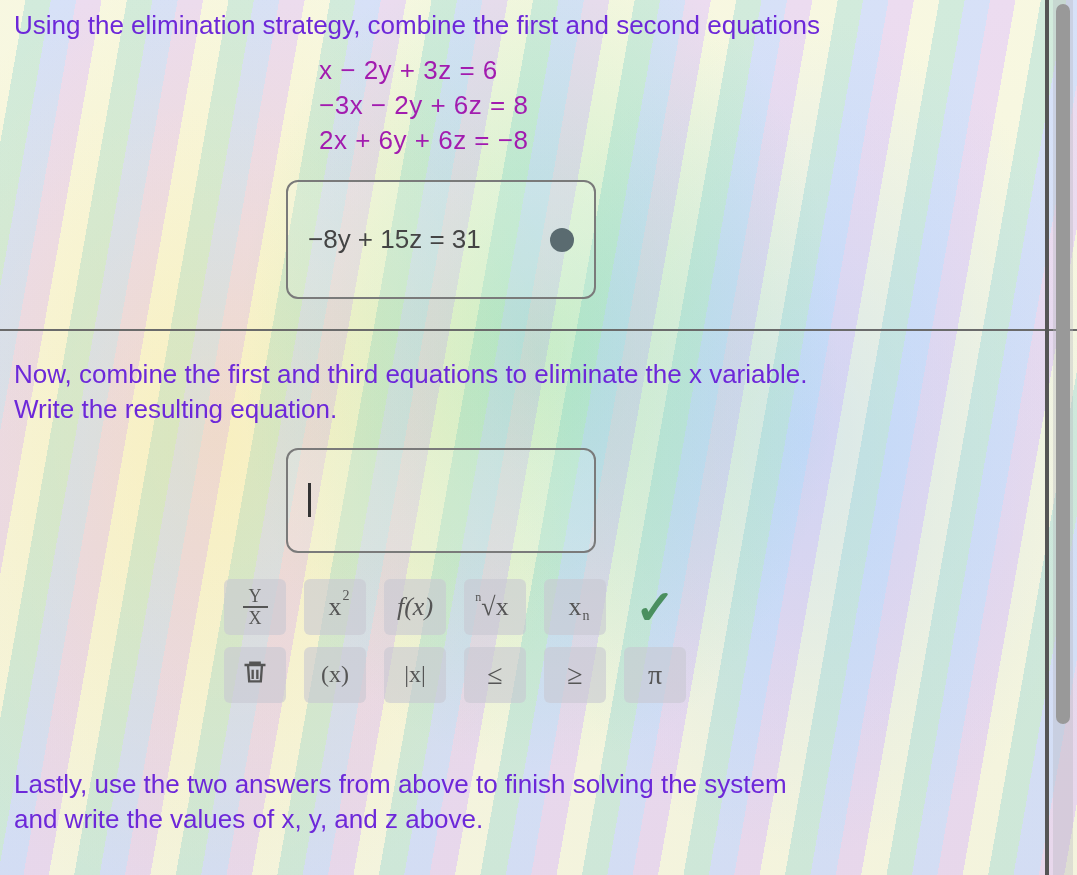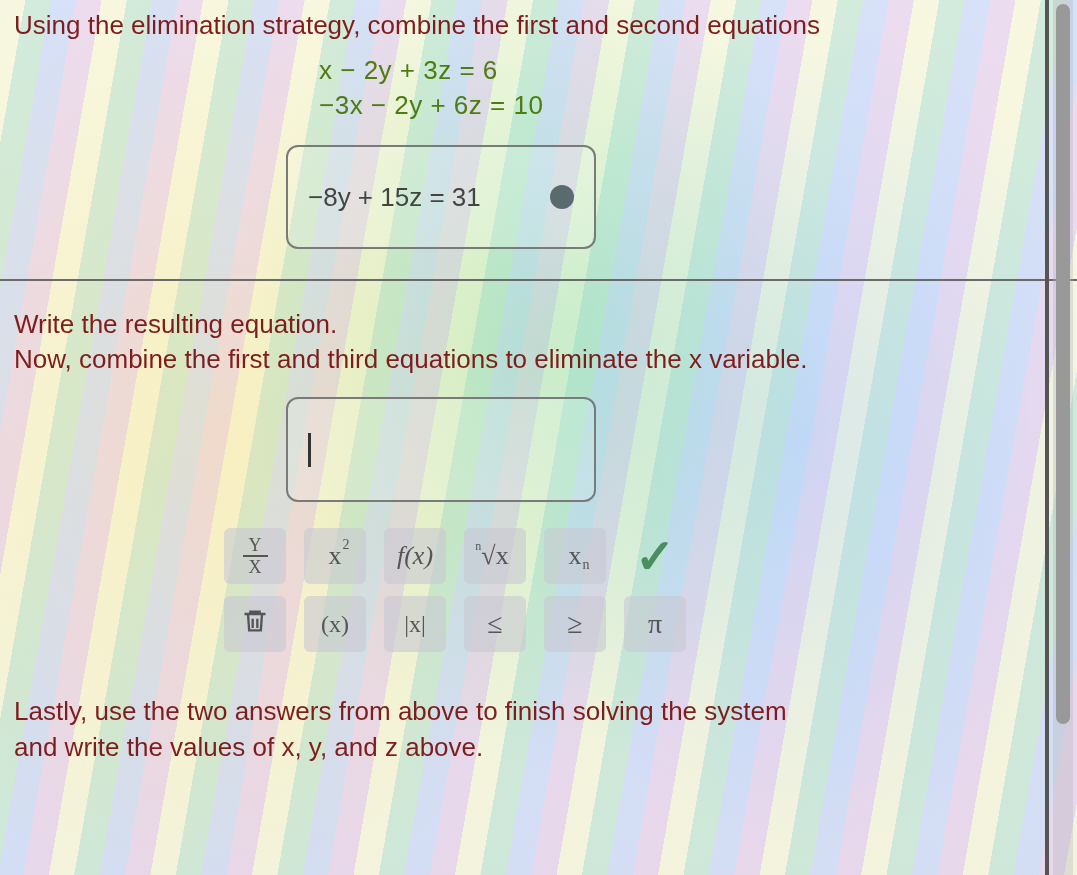--- a/index.html
+++ b/index.html
@@ -43,46 +43,46 @@
     .content-wrap {
       position: relative;
       z-index: 1;
       padding: 8px 14px 0 14px;
       height: 100%;
     }
 
     .question-text {
       font-size: 26px;
       line-height: 1.35;
-      color: #7f1d1d;
+      color: #6d28d9;
       font-weight: 400;
       max-width: 1000px;
     }
 
     .equations {
       margin-top: 10px;
       margin-left: 305px;
       font-size: 26px;
-      color: #4d7c0f;
+      color: #a21caf;
       line-height: 1.35;
       letter-spacing: 0.5px;
     }
 
     .answer-box-wrap {
       margin-top: 22px;
       margin-left: 272px;
       display: flex;
       align-items: center;
     }
 
     .answer-box {
       border: 2px solid #7a7a7a;
       border-radius: 12px;
       width: 310px;
-      height: 104px;
+      height: 119px;
       display: flex;
       align-items: center;
       padding: 0 20px;
       background: rgba(255,255,255,0.15);
       font-size: 26px;
       color: #444;
       position: relative;
     }
 
     .answer-box.empty {
@@ -214,21 +214,21 @@
     }
     .subsc .base { font-size: 26px; }
     .subsc .sub {
       position: absolute;
       bottom: -2px;
       right: -8px;
       font-size: 14px;
     }
 
     .section3 {
-      margin-top: 42px;
+      margin-top: 64px;
     }
 
     .scrollbar {
       position: absolute;
       right: 4px;
       top: 0;
       bottom: 0;
       width: 20px;
       background: rgba(180,180,190,0.35);
       z-index: 2;
@@ -264,36 +264,37 @@
 <div class="border-right"></div>
 
 <div class="content-wrap">
 
   <div class="question-text">
     <div>Using the elimination strategy, combine the first and second equations</div>
   </div>
 
   <div class="equations">
     <div>x − 2y + 3z = 6</div>
-    <div>−3x − 2y + 6z = 10</div>
+    <div>−3x − 2y + 6z = 8</div>
+    <div>2x + 6y + 6z = −8</div>
   </div>
 
   <div class="answer-box-wrap">
     <div class="answer-box">
       <span>−8y + 15z = 31</span>
       <span class="status-dot"></span>
     </div>
   </div>
 
   <div class="divider"></div>
 
   <div class="section2">
     <div class="question-text">
+      <div>Now, combine the first and third equations to eliminate the x variable.</div>
       <div>Write the resulting equation.</div>
-      <div>Now, combine the first and third equations to eliminate the x variable.</div>
     </div>
 
     <div class="input-box-wrap">
       <div class="answer-box empty">
         <span class="cursor"></span>
         <span></span>
       </div>
     </div>
 
     <div class="math-toolbar">

